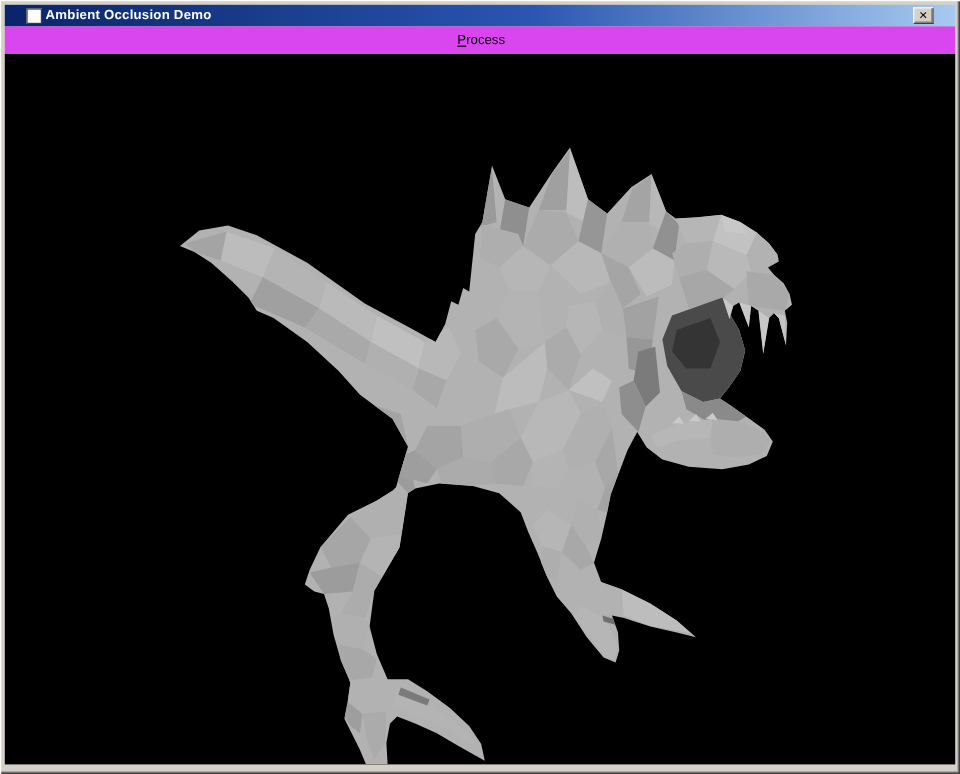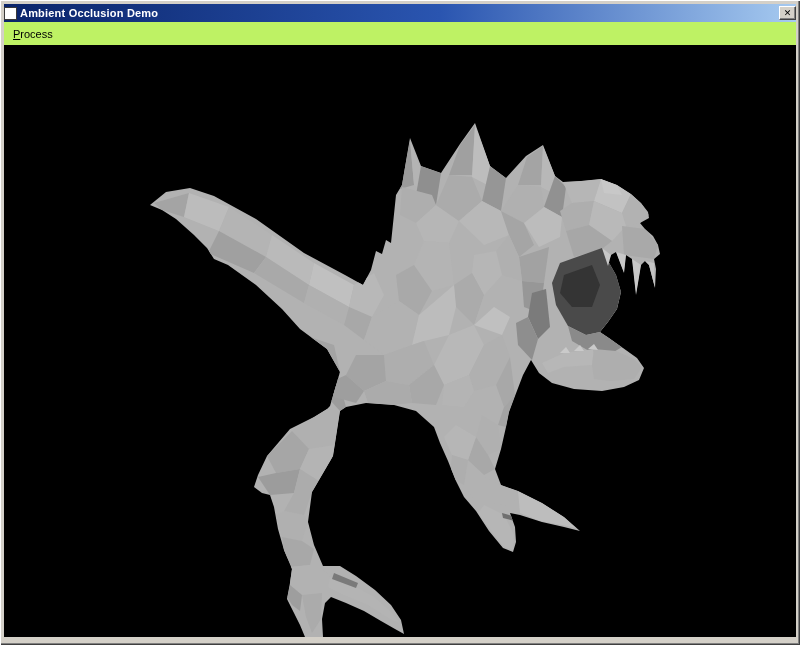--- a/index.html
+++ b/index.html
@@ -1,33 +1,33 @@
 <!DOCTYPE html>
 <html><head>
 <meta charset="utf-8">
 <style>
   html,body{margin:0;padding:0;background:#3a3a3a;}
   *{box-sizing:border-box;}
   .screen{position:relative;width:800px;height:645px;font-family:"Liberation Sans","DejaVu Sans",sans-serif;}
   .window{position:absolute;inset:0;background:#d4d0c8;display:flex;flex-direction:column;
           padding:4px 4px 8px 4px;
           box-shadow:inset 1px 1px 0 #ffffff, inset -1px -1px 0 #404040, inset -2px -2px 0 #808080;}
-  .titlebar{height:18px;flex:0 0 18px;display:flex;align-items:center;gap:3px;padding:0 0;
+  .titlebar{height:18px;flex:0 0 18px;display:flex;align-items:center;gap:3px;padding:0 18px;
             background:linear-gradient(90deg,#0a246a 0%,#2a55b0 55%,#a6caf0 100%);}
   .title-icon{width:13px;height:13px;background:#ffffff;border:1px solid #3a3a3a;flex:0 0 13px;}
   .title-text{flex:1;color:#ffffff;font-size:11px;font-weight:bold;line-height:18px;
               white-space:nowrap;overflow:hidden;letter-spacing:0.2px;}
   .close-button{width:17px;height:14px;flex:0 0 17px;background:#d4d0c8;color:#000;
                 border-top:1px solid #ffffff;border-left:1px solid #ffffff;
                 border-right:1px solid #404040;border-bottom:1px solid #404040;
                 box-shadow:inset -1px -1px 0 #808080;
                 display:flex;align-items:center;justify-content:center;
                 font-size:9px;font-weight:bold;line-height:1;cursor:default;}
-  .menubar{height:23px;flex:0 0 23px;display:flex;align-items:center;background:#bef264;
-           font-size:11px;color:#000;padding-left:2px;}
+  .menubar{height:23px;flex:0 0 23px;display:flex;align-items:center;background:#d946ef;
+           font-size:11px;color:#000;padding-left:2px;justify-content:center;}
   .menu-item{padding:3px 7px;cursor:default;}
   .menu-item .accel{text-decoration:underline;}
   .viewport{flex:1;background:#000000;position:relative;overflow:hidden;}
   .viewport svg{position:absolute;inset:0;width:100%;height:100%;display:block;}
 </style>
 </head>
 <body>
 
 <div class="screen">
   <div class="window">

